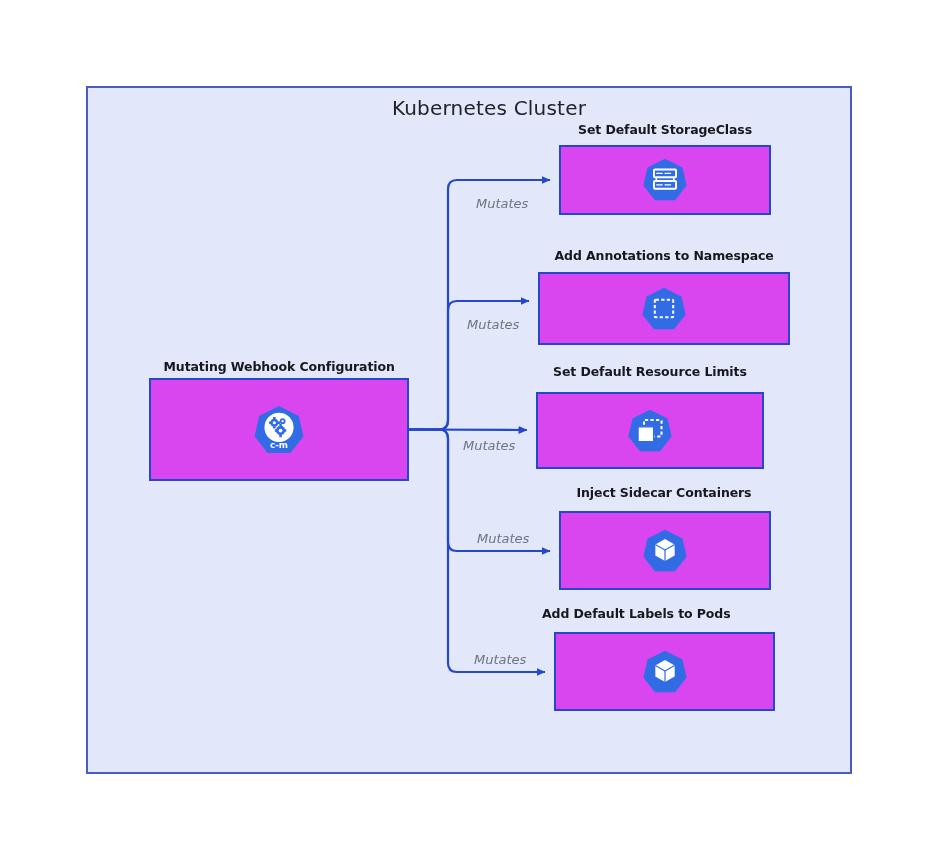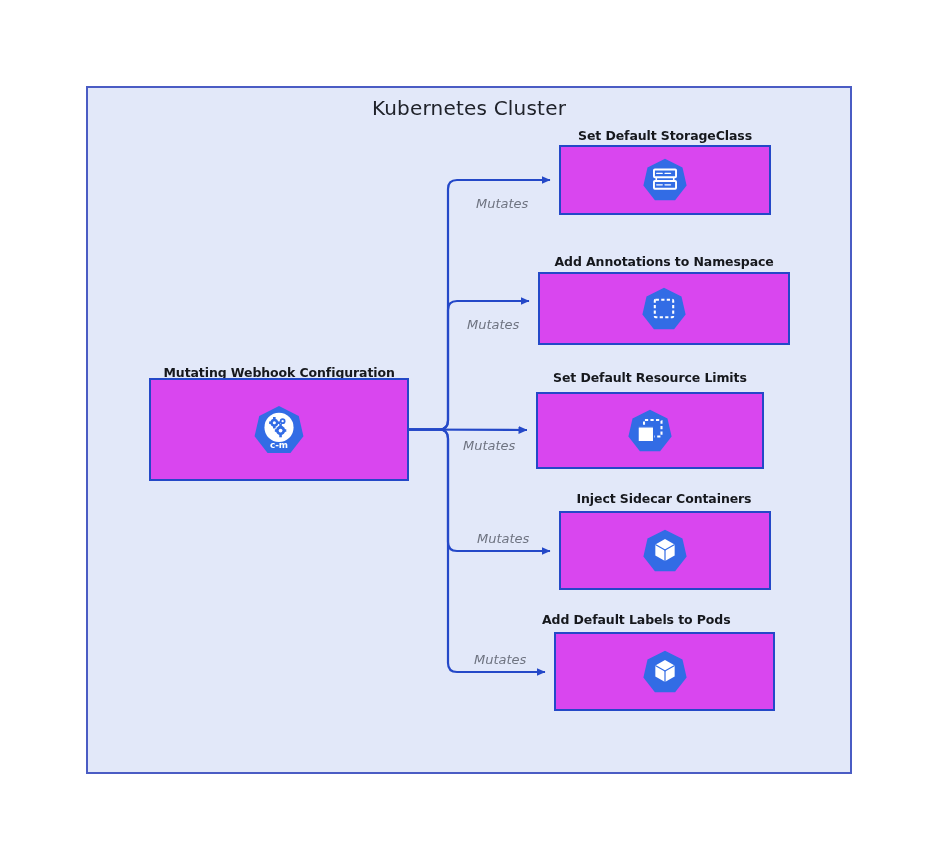--- a/index.html
+++ b/index.html
@@ -33,39 +33,39 @@
   .cluster-title {
     position: absolute;
     left: 0;
     top: 8px;
     width: 100%;
     text-align: center;
     font-size: 20px;
     color: #20232b;
     font-weight: 400;
     letter-spacing: 0.2px;
+    padding-left: 20px;
   }
   .node {
     position: absolute;
     box-sizing: border-box;
     background: #d946ef;
     border: 2px solid #2448c8;
     display: flex;
     align-items: center;
     justify-content: center;
   }
   .node-label {
     position: absolute;
     font-size: 12.5px;
     font-weight: bold;
     color: #16181d;
     text-align: center;
     white-space: nowrap;
     letter-spacing: -0.1px;
-    margin-top: 6px;
   }
   .edges {
     position: absolute;
     left: 0; top: 0;
     width: 938px;
     height: 860px;
     pointer-events: none;
   }
   .edge-label {
     position: absolute;

